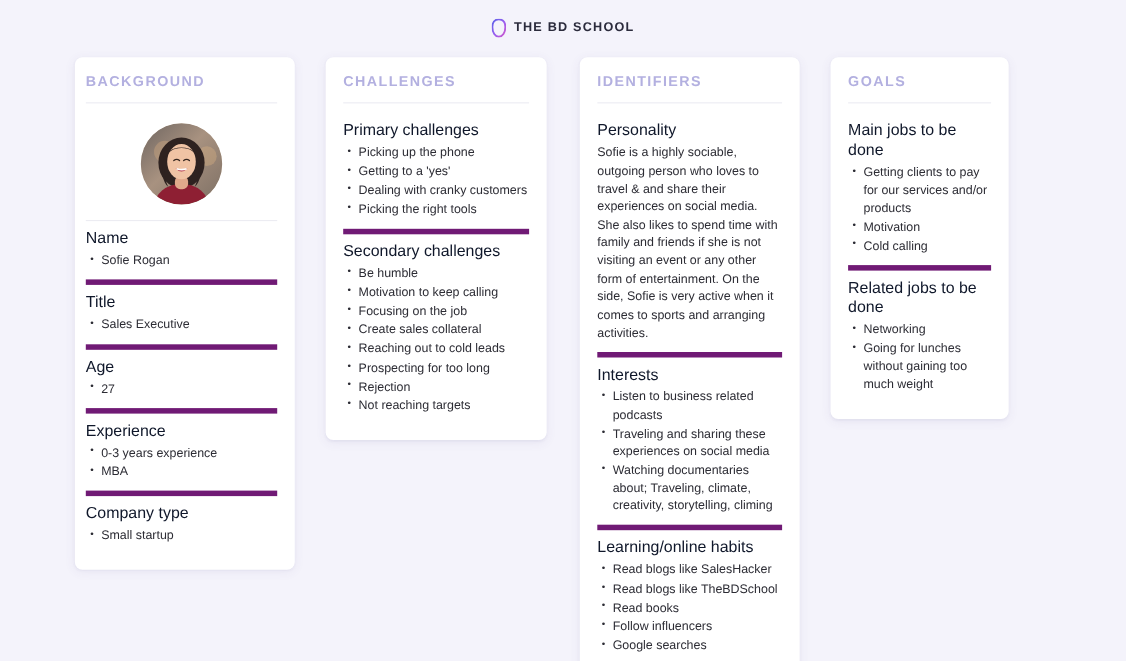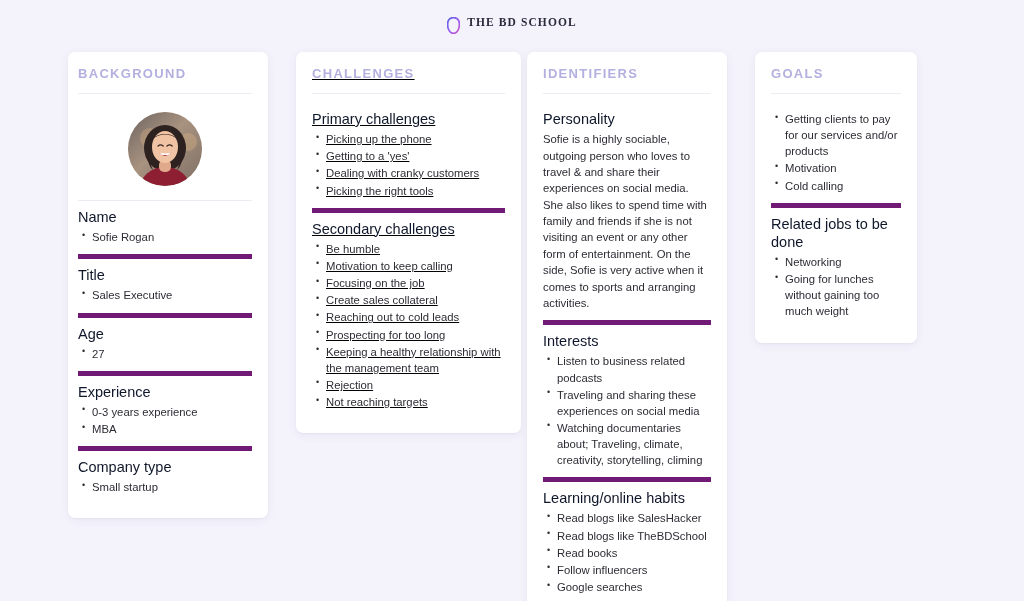--- a/index.html
+++ b/index.html
@@ -7,38 +7,38 @@
     width: 1024px; height: 601px;
     background: #f4f3fb;
     font-family: "Liberation Sans", sans-serif;
     overflow: hidden;
   }
   .page { position: relative; width: 1024px; height: 601px; background: #f4f3fb; }
 
   
   .brand {
     position: absolute; top: 17px; left: 0; width: 1024px;
-    display: flex; align-items: flex-start; justify-content: center; gap: 7px; font-family: Liberation Serif, serif;
+    display: flex; align-items: center; justify-content: center; gap: 7px;
   }
   .brand-mark { width: 13px; height: 17px; display: block; }
   .brand-name {
     font-size: 11.5px; font-weight: bold; letter-spacing: 1.1px;
     color: #2b2b3c; line-height: 1;
   }
 
   
   .card {
     position: absolute;
     background: #ffffff;
     border-radius: 7px;
     box-shadow: 0 2px 10px rgba(80,70,140,0.07), 0 1px 2px rgba(80,70,140,0.05);
     padding: 0 16px 14px 16px;
   }
   .card-bg   { left: 68px;  top: 52px;  width: 200px; padding-left: 10px; }
-  .card-chal { left: 296px; top: 52px;  width: 225px; text-decoration: underline; }
+  .card-chal { left: 296px; top: 52px;  width: 201px; }
   .card-iden { left: 527px; top: 52px;  width: 200px; }
   .card-goal { left: 755px; top: 52px;  width: 162px; }
 
   .card-title {
     font-size: 13px; font-weight: bold; letter-spacing: 1.3px;
     color: #b3b0e0;
     padding: 14px 0 12px 0;
     border-bottom: 1px solid #ececf2;
     margin-bottom: 9px;
   }
@@ -189,21 +189,20 @@
 
     <div class="section divided">
       <div class="section-head">Secondary challenges</div>
       <ul class="bullets">
         <li>Be humble</li>
         <li>Motivation to keep calling</li>
         <li>Focusing on the job</li>
         <li>Create sales collateral</li>
         <li>Reaching out to cold leads</li>
         <li>Prospecting for too long</li>
-        <li>Keeping a healthy relationship with the management team</li>
         <li>Rejection</li>
         <li>Not reaching targets</li>
       </ul>
     </div>
   </div>
 
   <div class="card card-iden">
     <div class="card-title">IDENTIFIERS</div>
 
     <div class="section">
@@ -234,20 +233,21 @@
     <div class="section divided">
       
       
     </div>
   </div>
 
   <div class="card card-goal">
     <div class="card-title">GOALS</div>
 
     <div class="section">
+      <div class="section-head">Main jobs to be done</div>
       <ul class="bullets">
         <li>Getting clients to pay for our services and/or products</li>
         <li>Motivation</li>
         <li>Cold calling</li>
       </ul>
     </div>
 
     <div class="section divided">
       <div class="section-head">Related jobs to be done</div>
       <ul class="bullets">

